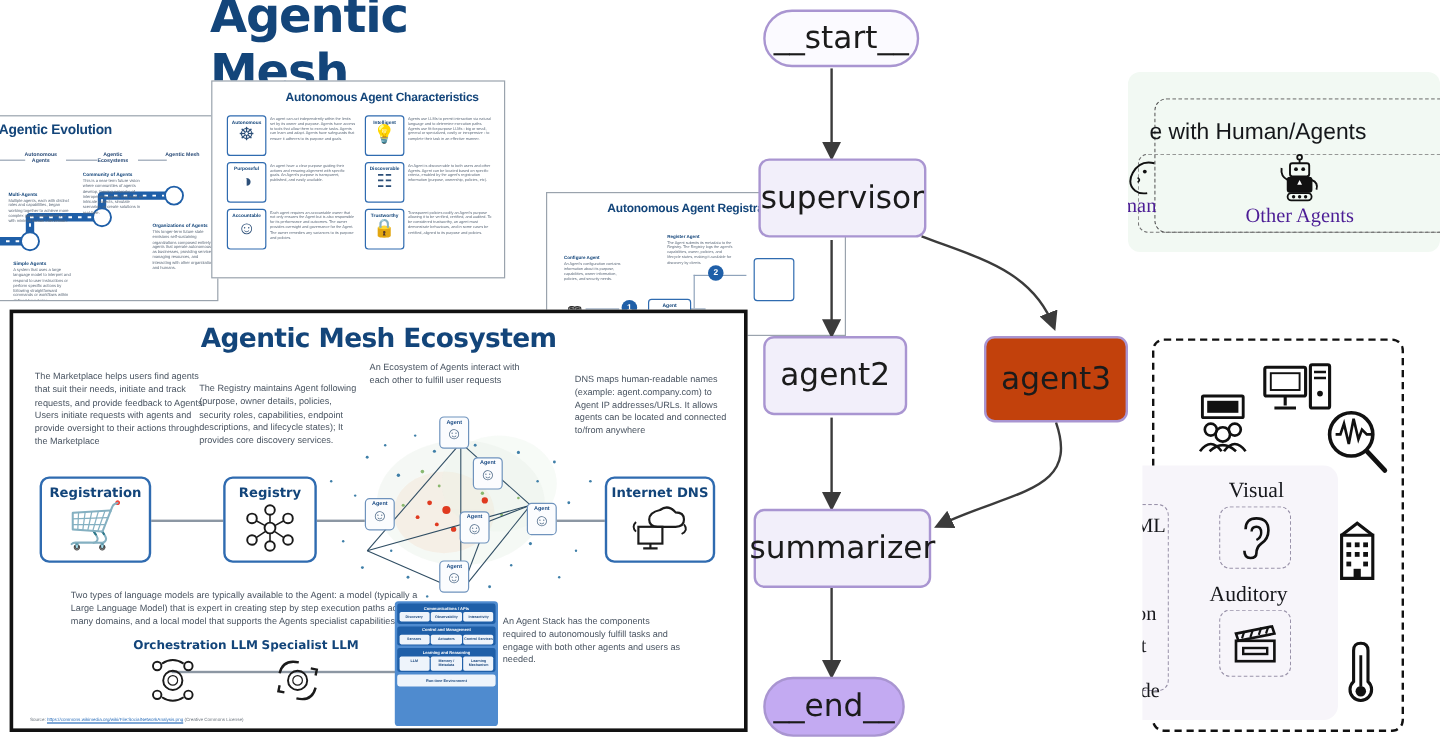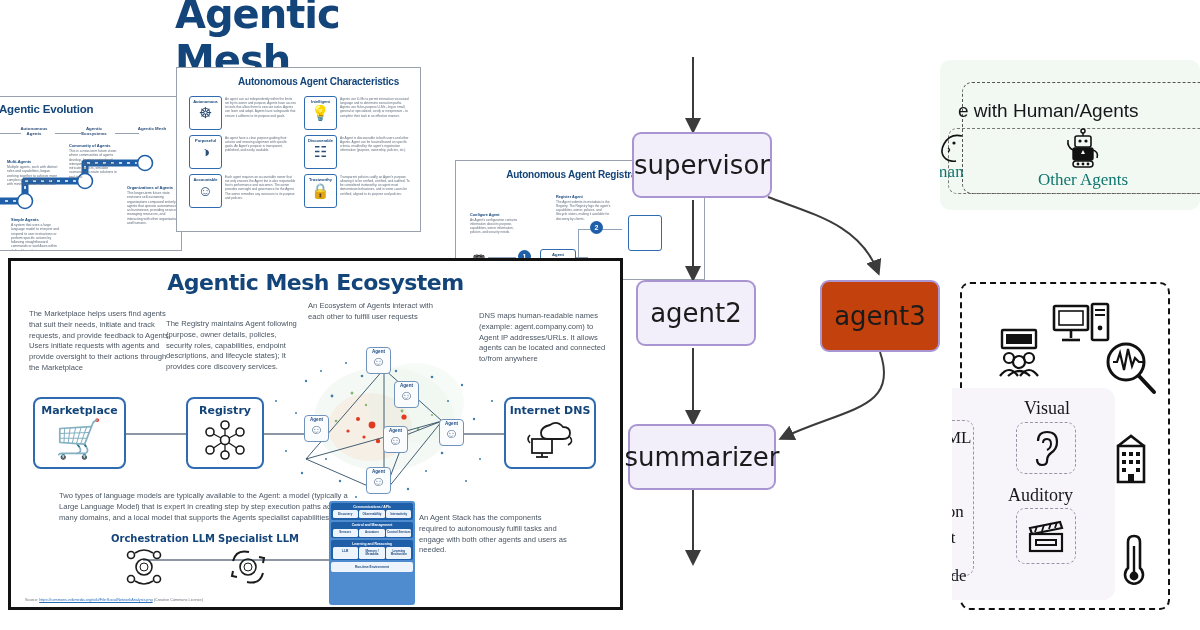--- a/index.html
+++ b/index.html
@@ -86,21 +86,21 @@
   .fnode.proc{border-radius:9px;}
   svg.edges{position:absolute;left:0;top:0;width:340px;height:630px;overflow:visible;}
 
   
   .rpanel{position:absolute;box-sizing:border-box;overflow:hidden;}
   #panel-engage{left:940px;top:60px;width:260px;height:150px;background:#f2f9f3;border-radius:10px;}
   .dash-outer{position:absolute;border:1.6px dashed #555;border-radius:10px;box-sizing:border-box;}
   .dash-inner{position:absolute;border:1.4px dashed #777;border-radius:9px;box-sizing:border-box;}
   .panel-head{position:absolute;font-size:19px;color:#15171a;font-family:"Liberation Sans",sans-serif;white-space:nowrap;}
   .panel-item{position:absolute;display:flex;flex-direction:column;align-items:center;}
-  .panel-item .cap{font-size:17px;color:#0f766e;font-family:"Liberation Serif", serif;white-space:nowrap;}
+  .panel-item .cap{font-size:17px;color:#4c1d95;font-family:"Liberation Serif", serif;white-space:nowrap;}
 
   #panel-modalities{left:952px;top:280px;width:250px;height:335px;background:#fff;}
   .mod-box{position:absolute;background:#f7f5fa;border-radius:12px;}
   .mod-tile{position:absolute;border:1.5px dashed #9a93aa;border-radius:9px;box-sizing:border-box;
             display:flex;align-items:center;justify-content:center;}
   .mod-cap{position:absolute;font-size:18px;color:#17181c;font-family:"Liberation Serif", serif;white-space:nowrap;}
   .frag{position:absolute;font-size:17px;color:#17181c;font-family:"Liberation Serif", serif;white-space:nowrap;}
   .big-glyph{position:absolute;color:#111;line-height:1;}
 </style>
 </head>
@@ -318,21 +318,21 @@
       <div class="nm">Agent</div>
       <div class="gl">☺</div>
     </div>
 
     <div class="eco-line" style="left:115px;top:172px;width:60px;"></div>
     <div class="eco-line" style="left:253px;top:172px;width:40px;"></div>
     <div class="eco-line" style="left:453px;top:172px;width:40px;"></div>
     <div class="eco-line" style="left:132px;top:298px;width:190px;"></div>
 
     <div class="eco-node" style="left:22px;top:136px;width:93px;height:72px;">
-      <div class="nm">Marketplace</div>
+      <div class="nm">Registration</div>
       <div class="gl">🛒</div>
     </div>
     <div class="eco-node" style="left:175px;top:136px;width:78px;height:72px;">
       <div class="nm">Registry</div>
       <svg width="42" height="40" viewBox="0 0 42 40" style="margin-top:3px;">
         <circle cx="21" cy="20" r="4.5" fill="none" stroke="#1b1b1b" stroke-width="1.6"></circle>
         <circle cx="21" cy="5" r="4" fill="none" stroke="#1b1b1b" stroke-width="1.6"></circle>
         <circle cx="21" cy="35" r="4" fill="none" stroke="#1b1b1b" stroke-width="1.6"></circle>
         <circle cx="6" cy="12" r="4" fill="none" stroke="#1b1b1b" stroke-width="1.6"></circle>
         <circle cx="36" cy="12" r="4" fill="none" stroke="#1b1b1b" stroke-width="1.6"></circle>
@@ -424,29 +424,31 @@
       <g stroke="#3b3b3b" stroke-width="2" fill="none" marker-end="url(#ah)">
         <path d="M93,57 L93,130"></path>
         <path d="M93,200 L93,278"></path>
         <path d="M168,197 C215,215 260,225 278,272"></path>
         <path d="M93,348 L93,422"></path>
         <path d="M280,352 C300,410 245,408 182,438"></path>
         <path d="M93,490 L93,562"></path>
       </g>
     </svg>
 
+    <div class="fnode terminal" style="left:36px;top:8px;width:130px;height:48px;background:#fbfaff;border:2px solid #a995d1;">__start__</div>
 
     <div class="fnode proc" style="left:32px;top:132px;width:140px;height:66px;background:#f2effa;border:2px solid #a995d1;">supervisor</div>
 
     <div class="fnode proc" style="left:36px;top:280px;width:120px;height:66px;background:#f2effa;border:2px solid #a995d1;">agent2</div>
 
     <div class="fnode proc" style="left:220px;top:280px;width:120px;height:72px;background:#c2410c;border:2px solid #a995d1;">agent3</div>
 
     <div class="fnode proc" style="left:28px;top:424px;width:148px;height:66px;background:#f2effa;border:2px solid #a995d1;">summarizer</div>
 
+    <div class="fnode terminal" style="left:36px;top:564px;width:118px;height:50px;background:#c3aaf2;border:2px solid #a995d1;">__end__</div>
   </div>
 
   <div class="rpanel" id="panel-engage">
     <div class="dash-outer" style="left:22px;top:22px;width:268px;height:112px;"></div>
     <div class="panel-head" style="left:18px;top:40px;">e with Human/Agents</div>
     <div class="dash-inner" style="left:8px;top:68px;width:265px;height:66px;"></div>
     <div class="panel-item" style="left:-8px;top:72px;">
       <svg width="34" height="30" viewBox="0 0 34 30">
         <path d="M30 4 q-12-3-18 8 q-5 9 2 15 q4 3 10 2" fill="none" stroke="#111" stroke-width="1.6"></path>
         <circle cx="22" cy="11" r="1.6" fill="#111"></circle>

